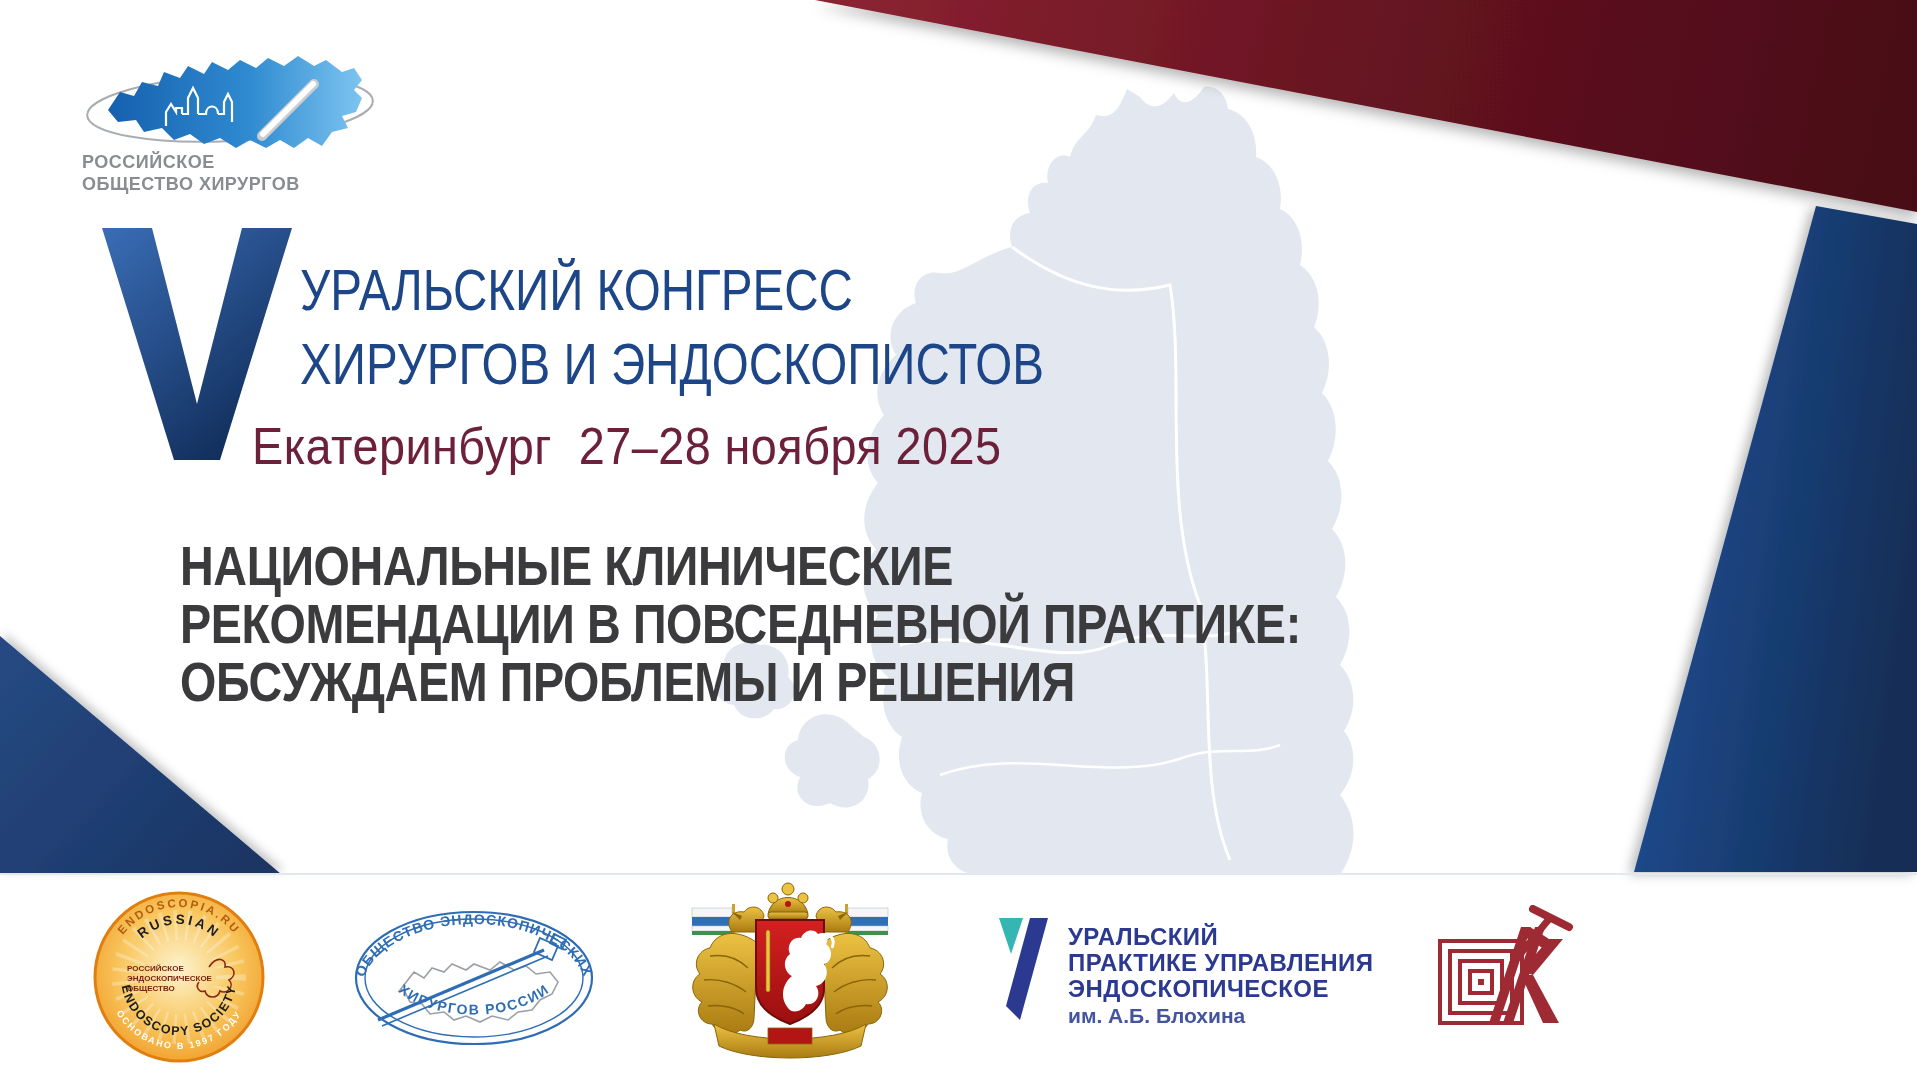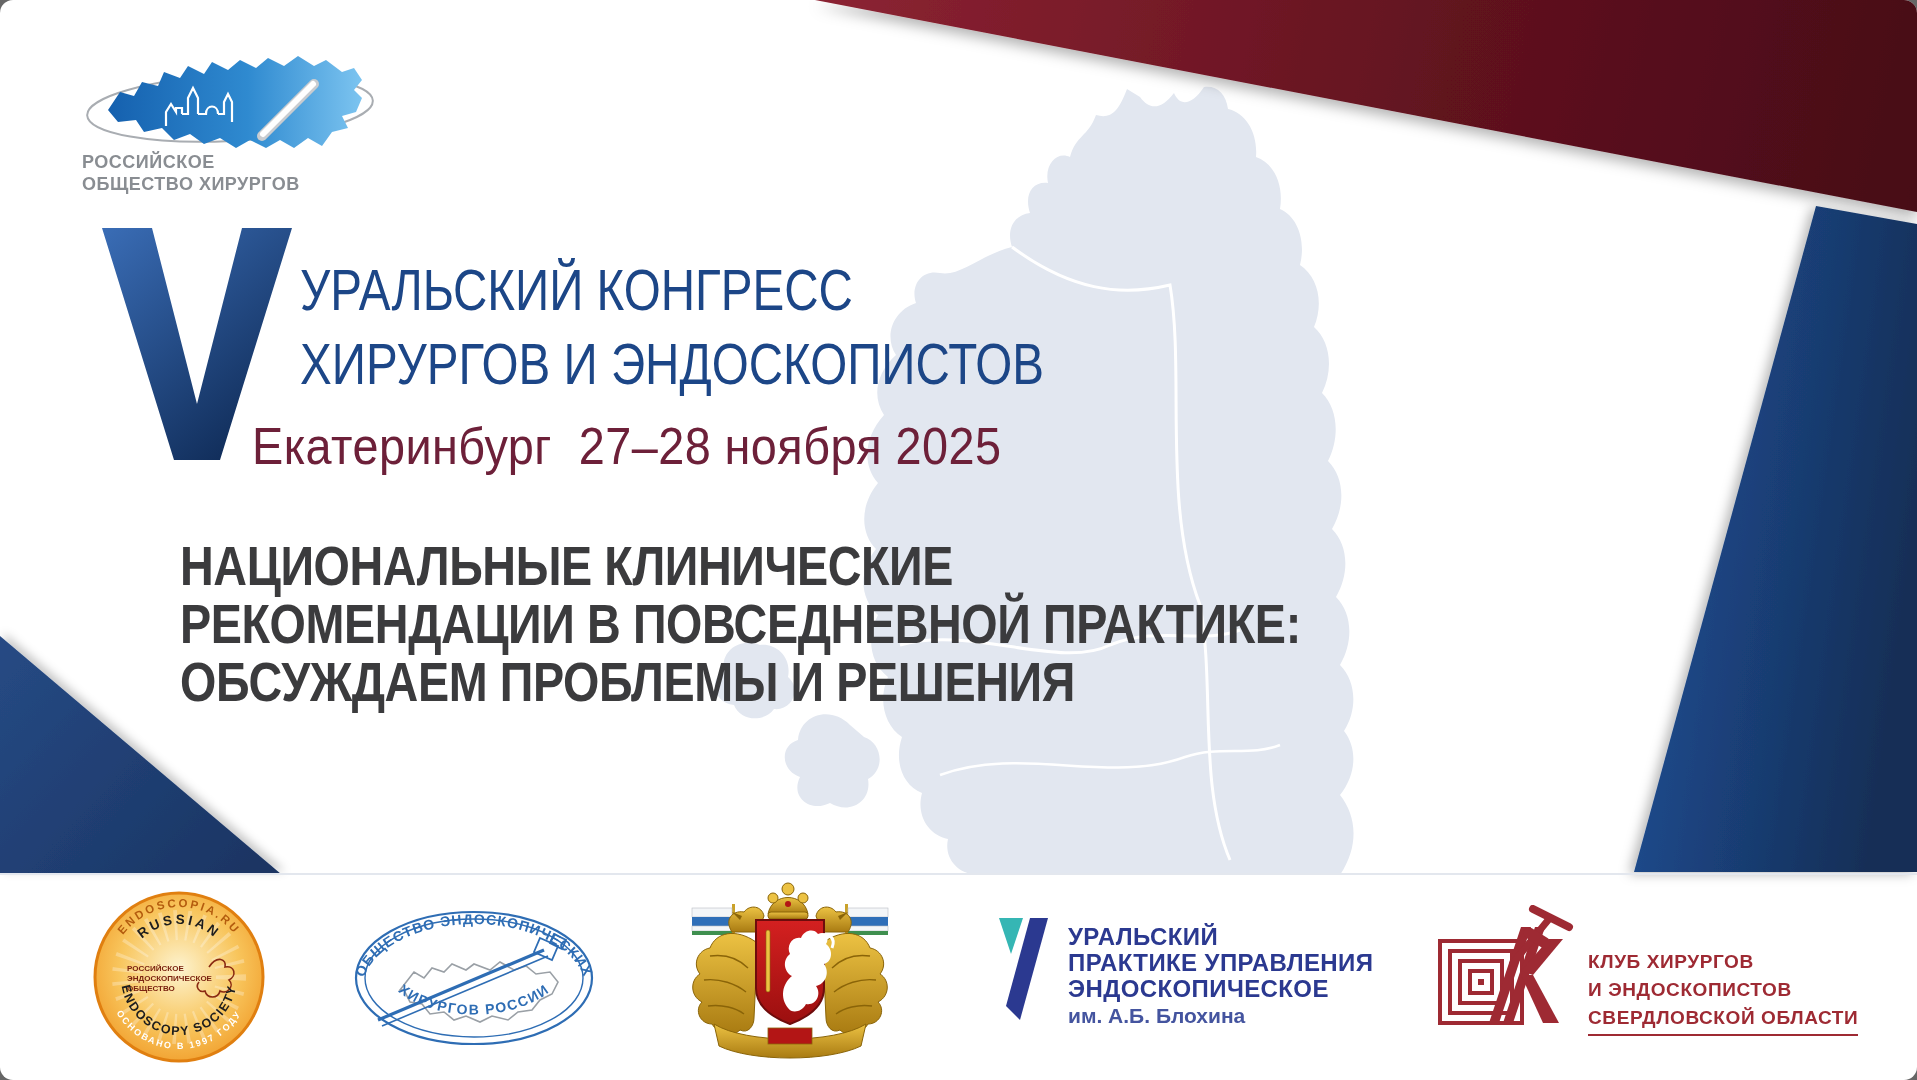--- a/index.html
+++ b/index.html
@@ -1,17 +1,17 @@
 <!DOCTYPE html>
 <html><head>
 <meta charset="utf-8">
 <style>
   html,body{margin:0;padding:0;background:#666;}
   .page{position:relative;width:1917px;height:1080px;background:#ffffff;overflow:hidden;
-        font-family:"Liberation Sans",sans-serif;border-radius:13px;}
+        font-family:"Liberation Sans",sans-serif;}
   .abs{position:absolute;}
   
   .congress-line{position:absolute;left:300px;color:#1c4687;font-size:58px;font-weight:400;
 романов letter-spacing:.5px;white-space:nowrap;transform:scaleX(.82);transform-origin:left top;}
   .congress-line1{top:256px;}
   .congress-line2{top:330px;}
   .date-line{position:absolute;left:252px;top:416px;color:#6d2039;font-size:52px;font-weight:400;
              white-space:pre;transform:scaleX(.9);transform-origin:left top;letter-spacing:.5px;}
   
   .main-title-line{position:absolute;left:180px;color:#3b3b3d;font-size:55px;font-weight:700;
@@ -260,19 +260,14 @@
       <polygon points="66,118 98,22 108,22 76,118"></polygon>
       <polygon points="84,66 112,34 126,34 96,70"></polygon>
       <polygon points="84,70 96,70 122,118 106,118"></polygon>
     </g>
     <g stroke="#9e2a33" stroke-linecap="round">
       <line x1="76" y1="58" x2="112" y2="14" stroke-width="7"></line>
       <line x1="96" y1="4" x2="132" y2="22" stroke-width="8"></line>
       <line x1="92" y1="28" x2="108" y2="38" stroke-width="11"></line>
     </g>
   </svg>
-  <div class="club-text">
-    <div>КЛУБ ХИРУРГОВ</div>
-    <div>И ЭНДОСКОПИСТОВ</div>
-    <div><span class="underlined">СВЕРДЛОВСКОЙ ОБЛАСТИ</span></div>
-  </div>
 
 </div>
 
 </body></html>

